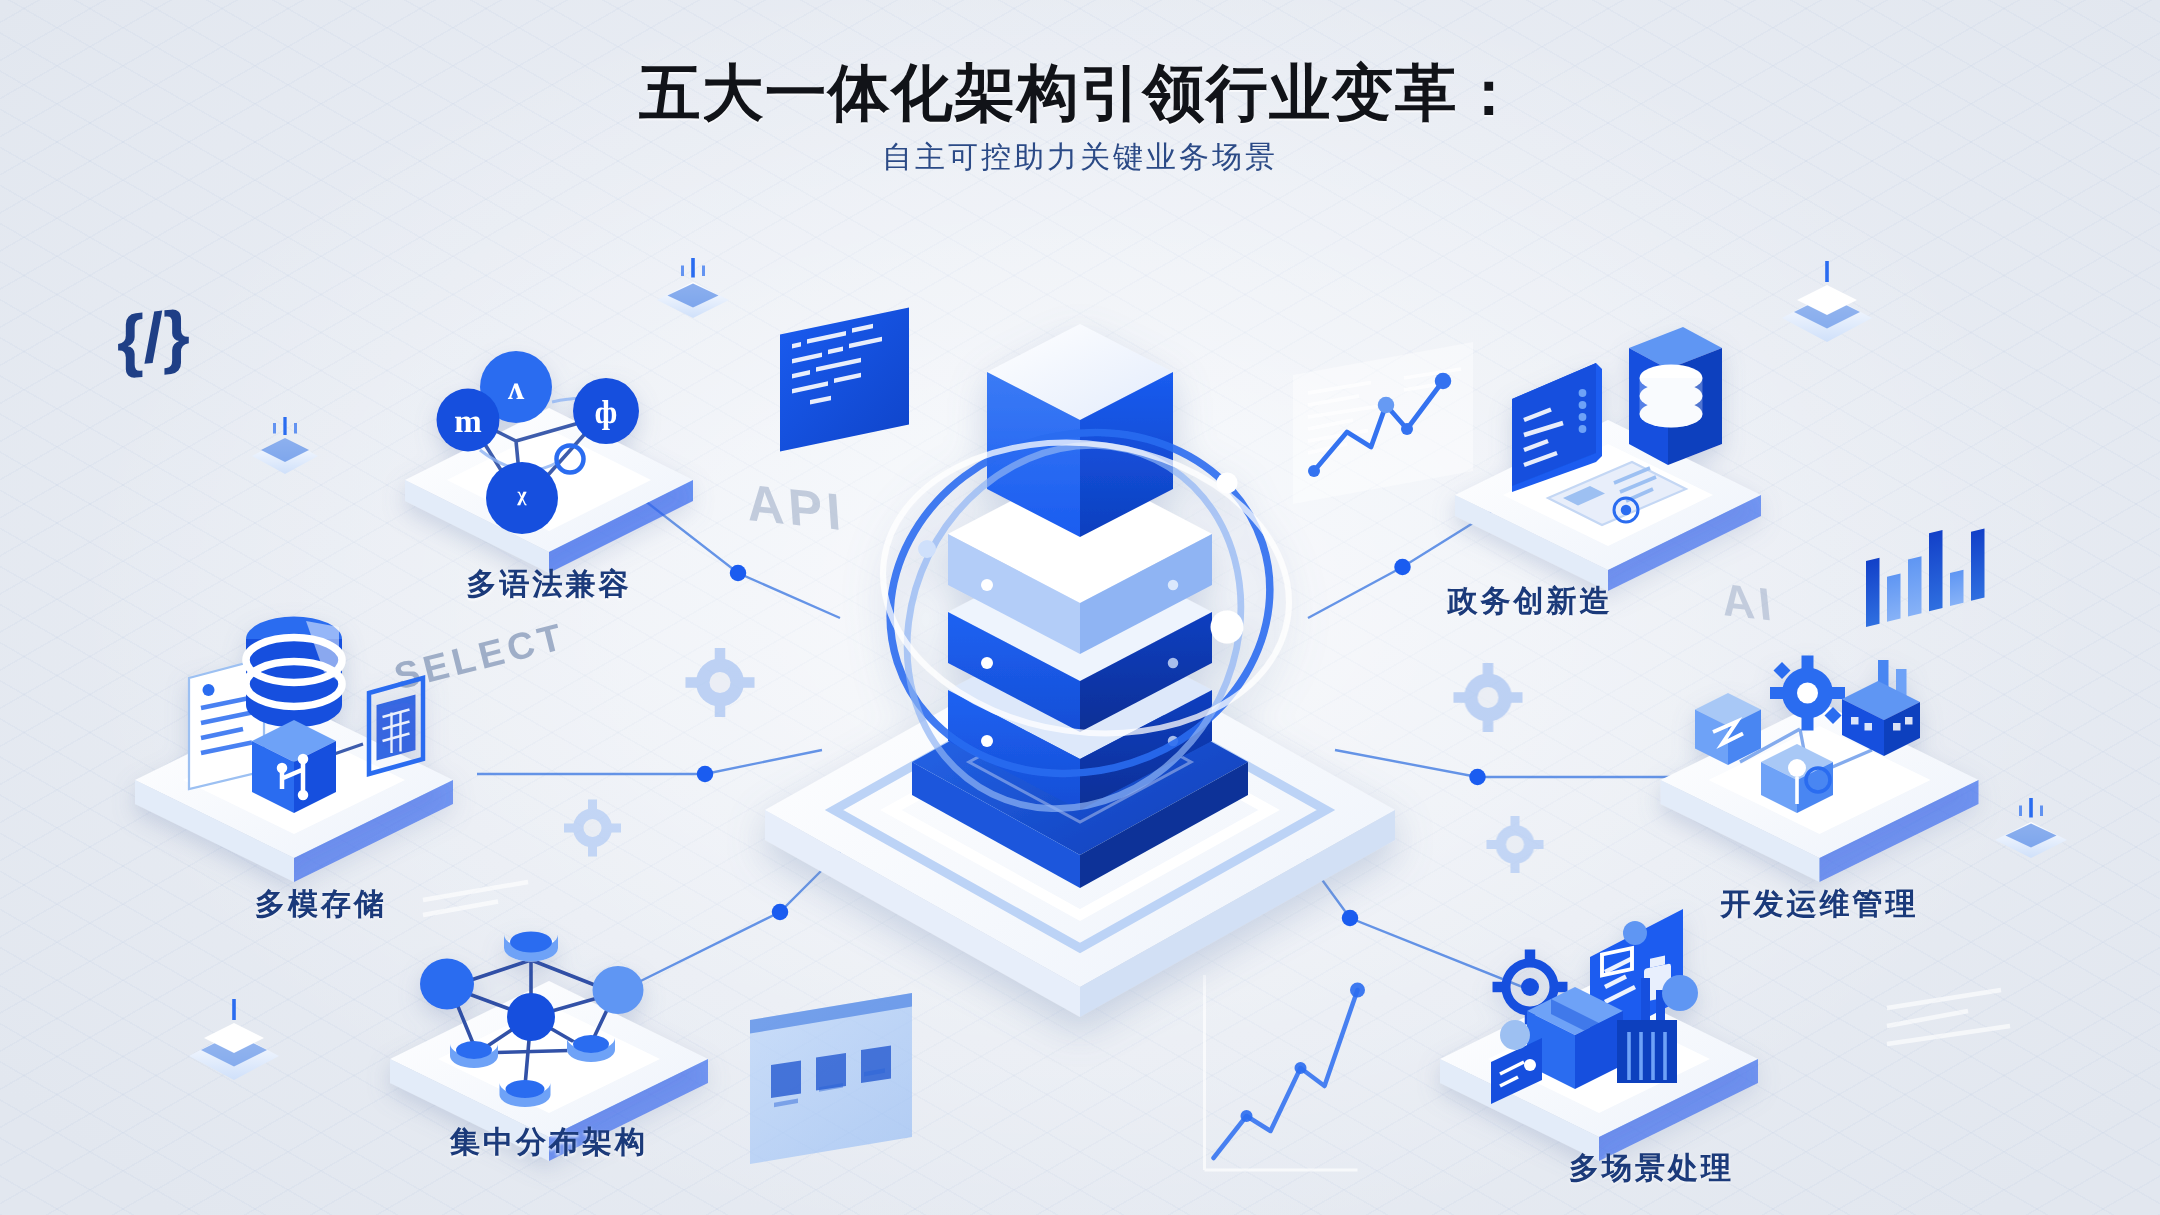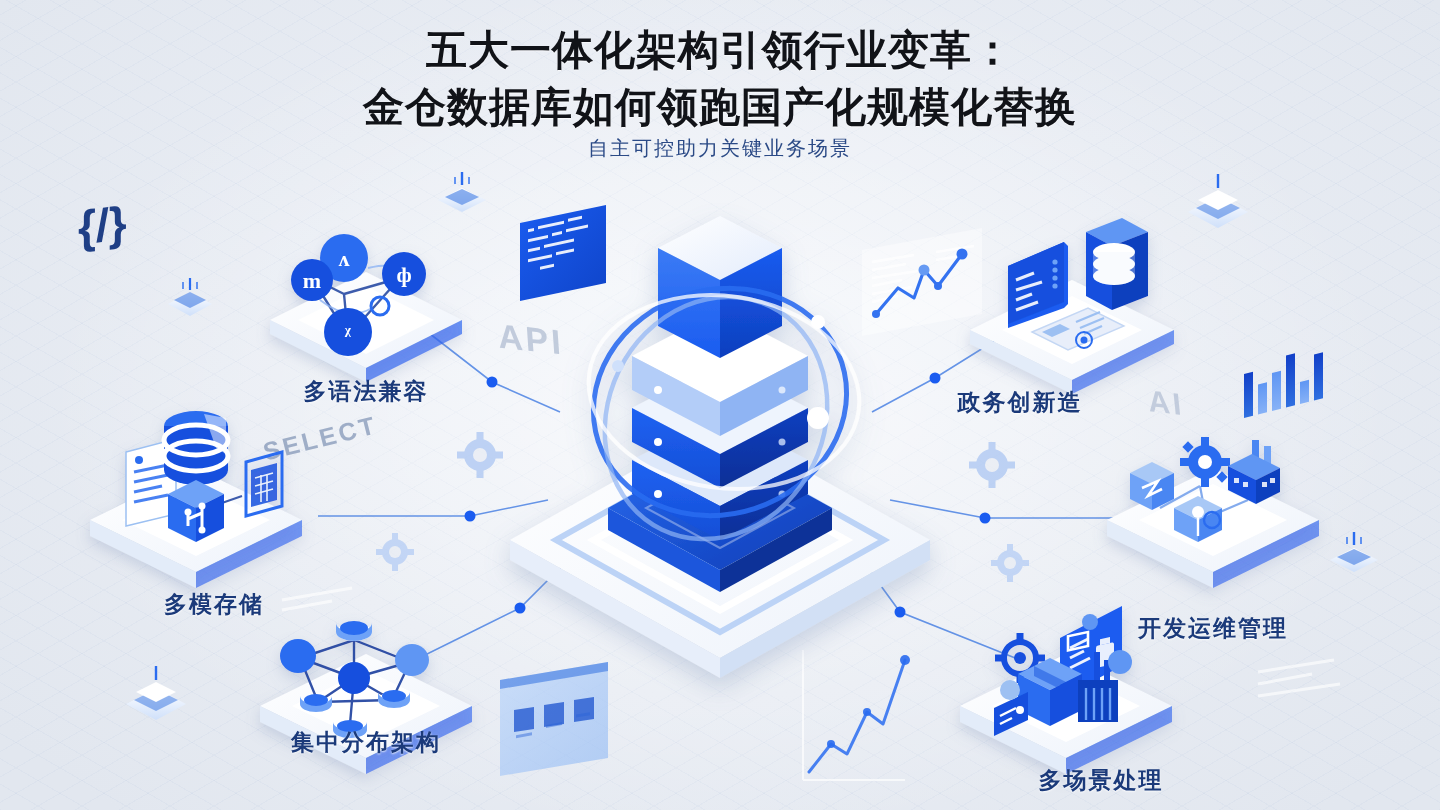--- a/index.html
+++ b/index.html
@@ -26,41 +26,41 @@
   }
   #vignette {
     position:absolute; inset:0;
     background: radial-gradient(ellipse 1100px 700px at 50% 50%, rgba(255,255,255,.55) 0%, rgba(255,255,255,0) 62%);
     pointer-events:none;
   }
 
   
   #header {
     position: absolute; top: 0; left: 0; width: 1440px;
-    padding-top: 22px; text-align: center; z-index: 40;
+    padding-top: 34px; text-align: center; z-index: 40;
   }
   .title-line {
     font-size: 41px; font-weight: bold; color: #111318;
     letter-spacing: 1px; line-height: 1.38;
     text-shadow: 0 1px 0 rgba(255,255,255,.6);
   }
   #subtitle {
     font-size: 20px; color: #2b4a86; letter-spacing: 2px;
   }
 
   
   .layer { position: absolute; inset: 0; }
   #connector-layer { z-index: 5; }
   #scene-layer { z-index: 10; }
   #decor-layer { z-index: 8; }
 
   
   .node-label {
     position: absolute; z-index: 30;
-    font-size: 23px; font-weight: bold;
+    font-size: 20px; font-weight: bold;
     color: #1b3a7a; letter-spacing: 2px;
     white-space: nowrap;
     text-shadow: 0 1px 2px rgba(255,255,255,.85);
     transform: translateX(-50%);
   }
   .node-label.blurry { filter: blur(.35px); }
 
   .float-text {
     position: absolute; z-index: 9;
     color: rgba(150,165,190,.55);
@@ -70,21 +70,20 @@
 </style>
 </head>
 <body>
 
 <div id="stage">
 
   <div id="grid-texture"></div>
 
   <div id="header">
     <div class="title-line">五大一体化架构引领行业变革：</div>
-    <div class="title-line">金仓数据库如何领跑国产化规模化替换</div>
     <div id="subtitle">自主可控助力关键业务场景</div>
   </div>
 
   <svg class="layer" id="connector-layer" viewBox="0 0 1440 810">
     <defs>
       <linearGradient id="connFade" x1="0" y1="0" x2="1" y2="0">
         <stop offset="0" stop-color="#2f6fe0" stop-opacity=".15"></stop>
         <stop offset=".5" stop-color="#2f6fe0" stop-opacity=".85"></stop>
         <stop offset="1" stop-color="#2f6fe0" stop-opacity=".15"></stop>
       </linearGradient>
@@ -716,19 +715,19 @@
   </div>
   <div class="float-text" style="left:262px; top:424px; font-size:25px; transform:rotate(-14deg); color:rgba(125,145,180,.7);">
     <span>SELECT</span>
   </div>
   <div class="float-text" style="left:1148px; top:386px; font-size:30px; transform:skewY(12deg) rotate(-6deg); color:rgba(160,175,200,.55);">
     <span>AI</span>
   </div>
 
   <div class="node-label" style="left:366px; top:376px;">多语法兼容</div>
   <div class="node-label blurry" style="left:214px; top:589px;">多模存储</div>
-  <div class="node-label" style="left:366px; top:727px;">集中分布架构</div>
+  <div class="node-label" style="left:366px; top:748px;">集中分布架构</div>
   <div class="node-label blurry" style="left:1020px; top:387px;">政务创新造</div>
-  <div class="node-label" style="left:1213px; top:589px;margin-top:24px;">开发运维管理</div>
+  <div class="node-label" style="left:1213px; top:589px;">开发运维管理</div>
   <div class="node-label" style="left:1101px; top:765px;">多场景处理</div>
 
   <div id="vignette"></div>
 </div>
 
 </body></html>

